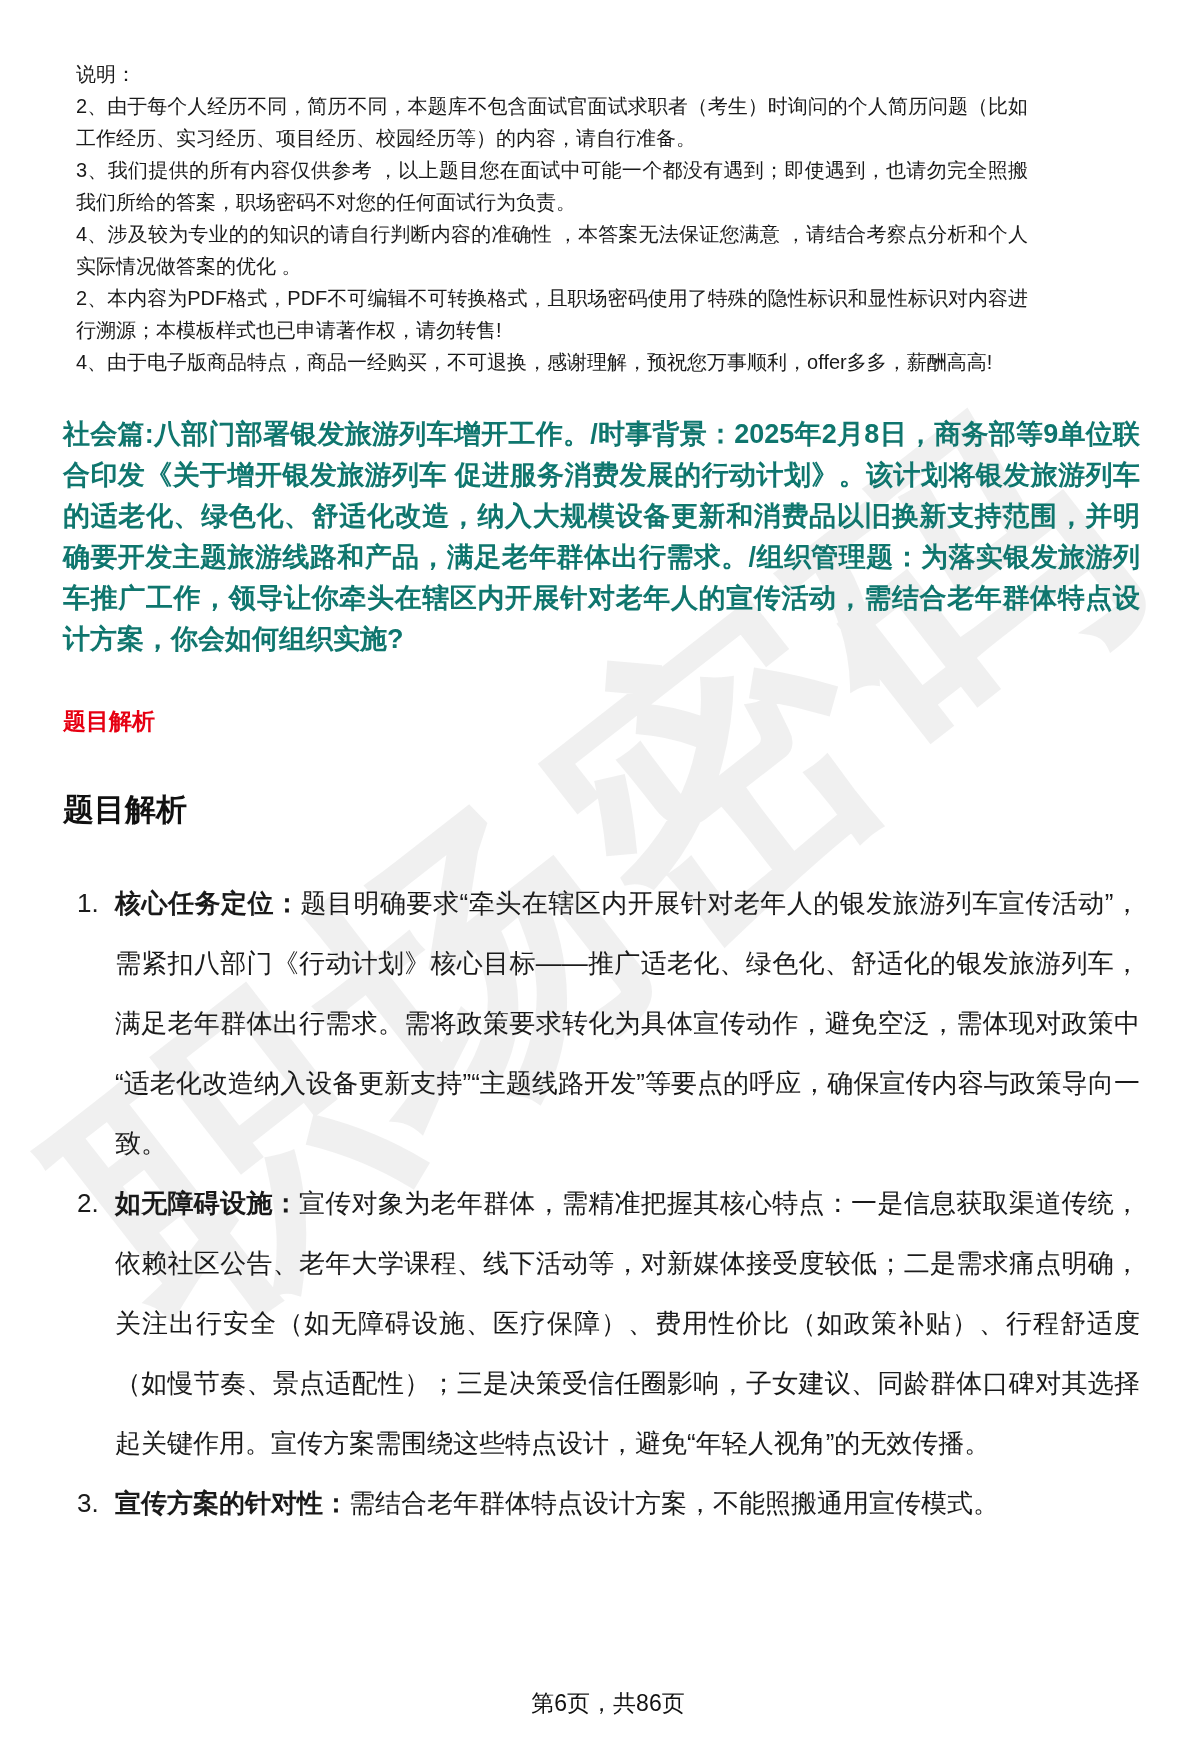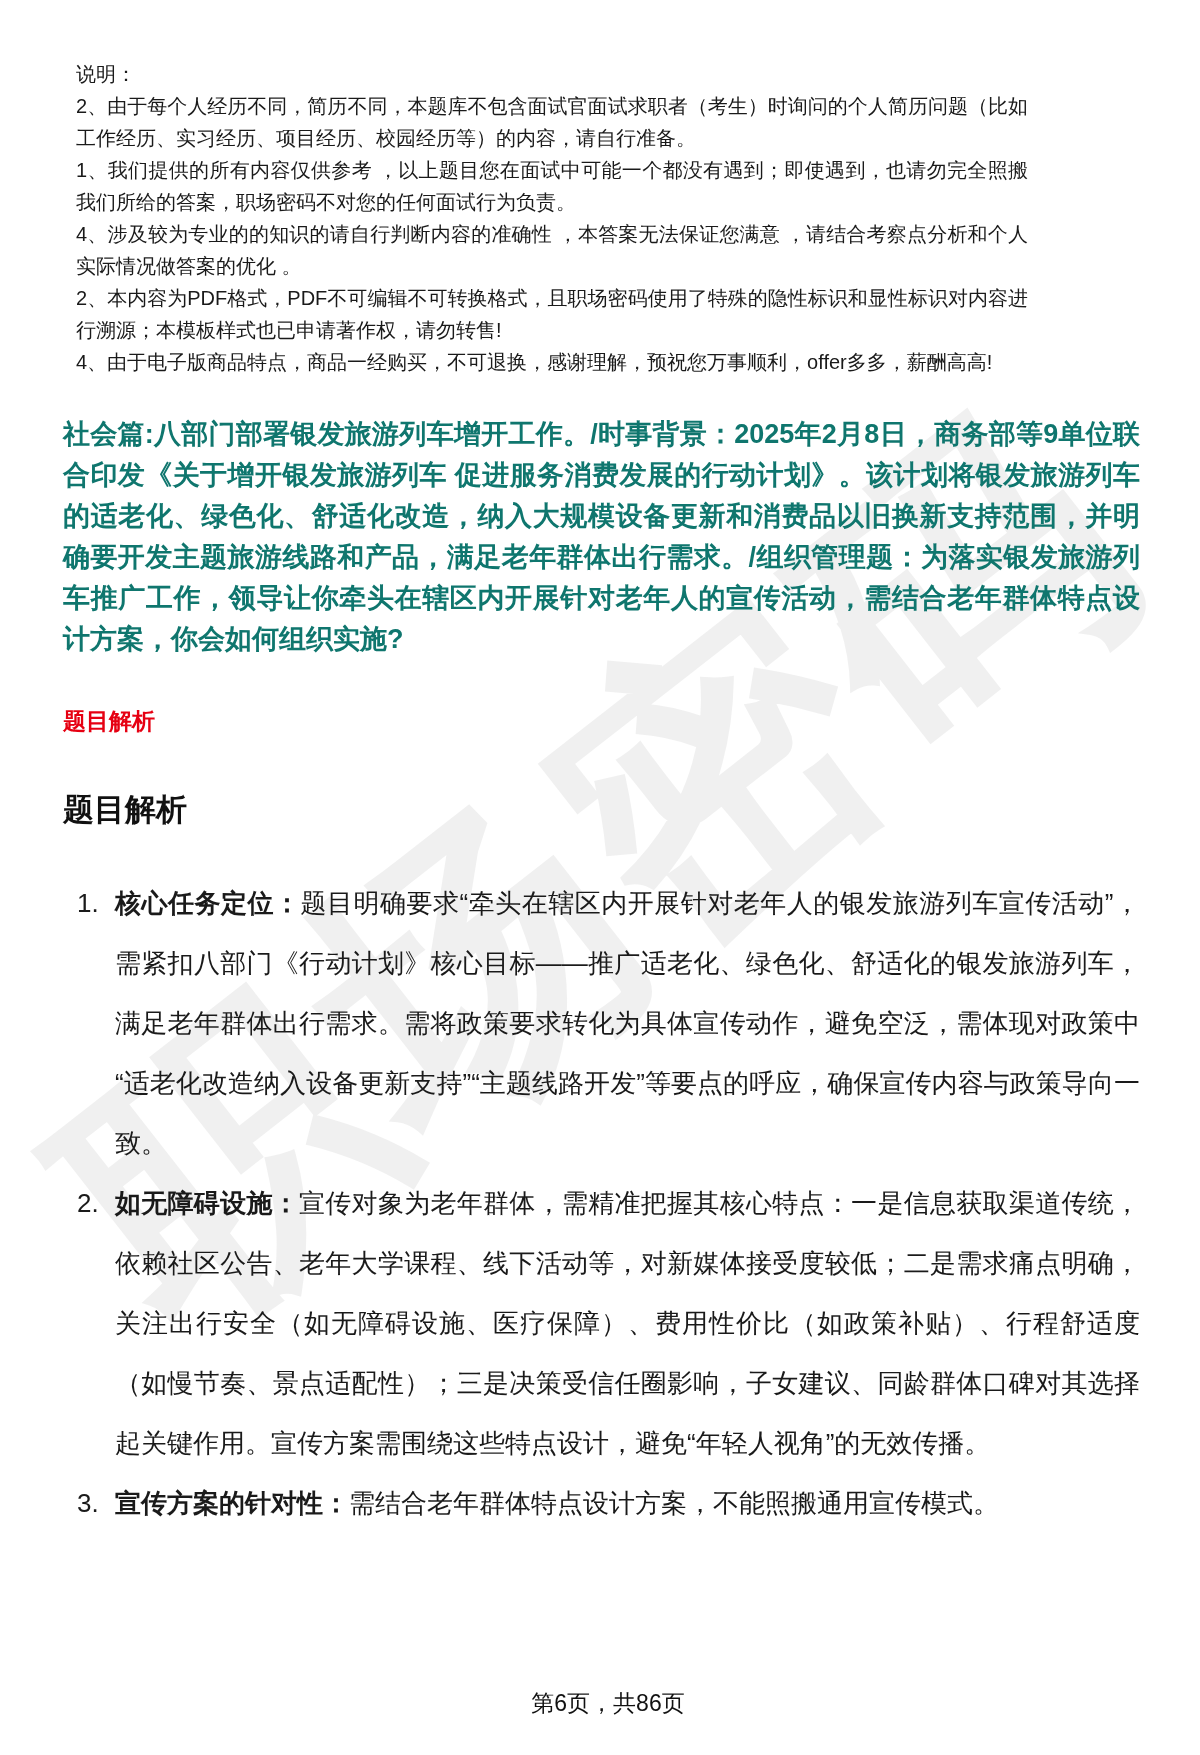--- a/index.html
+++ b/index.html
@@ -116,21 +116,21 @@
 
   <div class="watermark">
     <span>职场密码</span>
   </div>
 
   <div class="content">
 
     <div class="notes">
       <p>说明：</p>
       <p>2、由于每个人经历不同，简历不同，本题库不包含面试官面试求职者（考生）时询问的个人简历问题（比如工作经历、实习经历、项目经历、校园经历等）的内容，请自行准备。</p>
-      <p>1、我们提供的所有内容仅供参考 ，以上题目您在面试中可能一个都没有遇到；即使遇到，也请勿完全照搬我们所给的答案，职场密码不对您的任何面试行为负责。</p>
+      <p>3、我们提供的所有内容仅供参考 ，以上题目您在面试中可能一个都没有遇到；即使遇到，也请勿完全照搬我们所给的答案，职场密码不对您的任何面试行为负责。</p>
       <p>4、涉及较为专业的的知识的请自行判断内容的准确性 ，本答案无法保证您满意 ，请结合考察点分析和个人实际情况做答案的优化 。</p>
       <p>2、本内容为PDF格式，PDF不可编辑不可转换格式，且职场密码使用了特殊的隐性标识和显性标识对内容进行溯源；本模板样式也已申请著作权，请勿转售!</p>
       <p>4、由于电子版商品特点，商品一经购买，不可退换，感谢理解，预祝您万事顺利，offer多多，薪酬高高!</p>
     </div>
 
     <div class="question">社会篇:八部门部署银发旅游列车增开工作。/时事背景：2025年2月8日，商务部等9单位联合印发《关于增开银发旅游列车 促进服务消费发展的行动计划》。该计划将银发旅游列车的适老化、绿色化、舒适化改造，纳入大规模设备更新和消费品以旧换新支持范围，并明确要开发主题旅游线路和产品，满足老年群体出行需求。/组织管理题：为落实银发旅游列车推广工作，领导让你牵头在辖区内开展针对老年人的宣传活动，需结合老年群体特点设计方案，你会如何组织实施?</div>
 
     <div class="analysis-label">题目解析</div>
 
     <div class="analysis-heading">题目解析</div>

